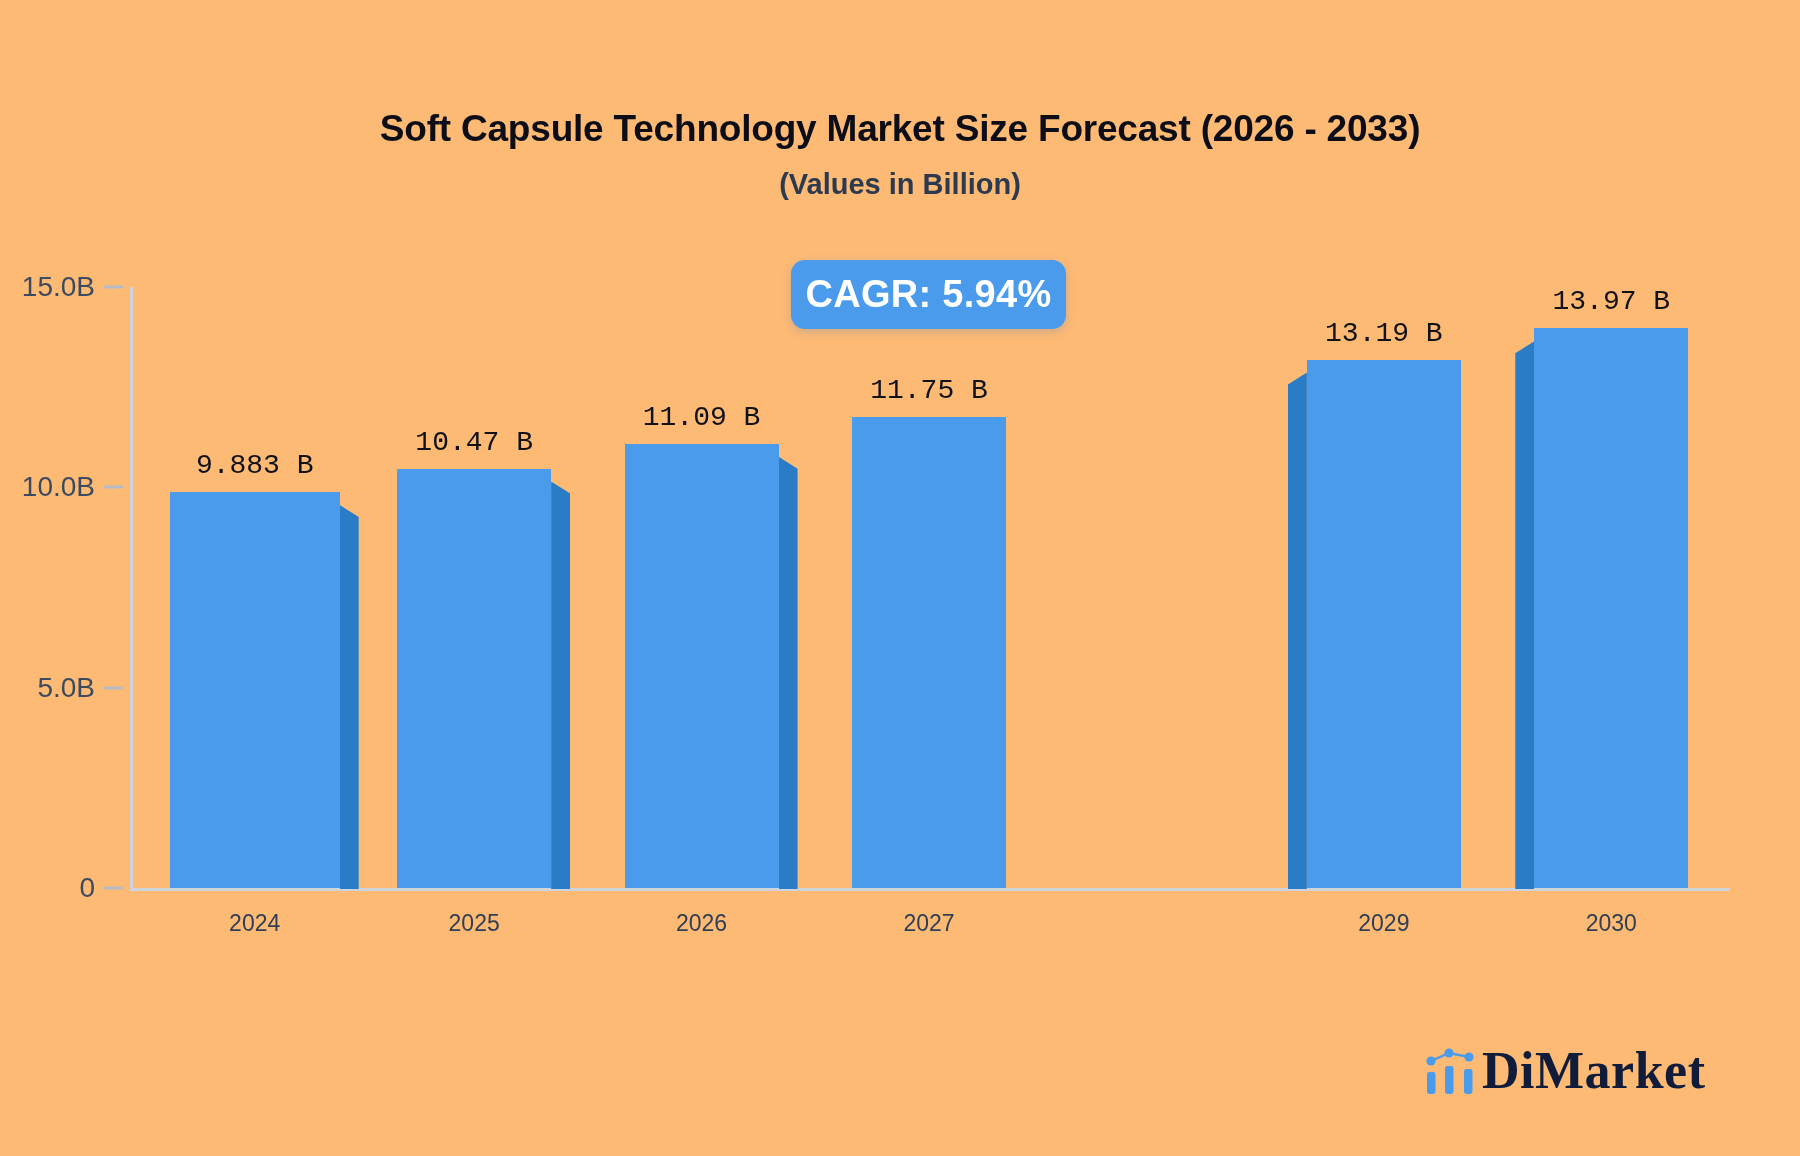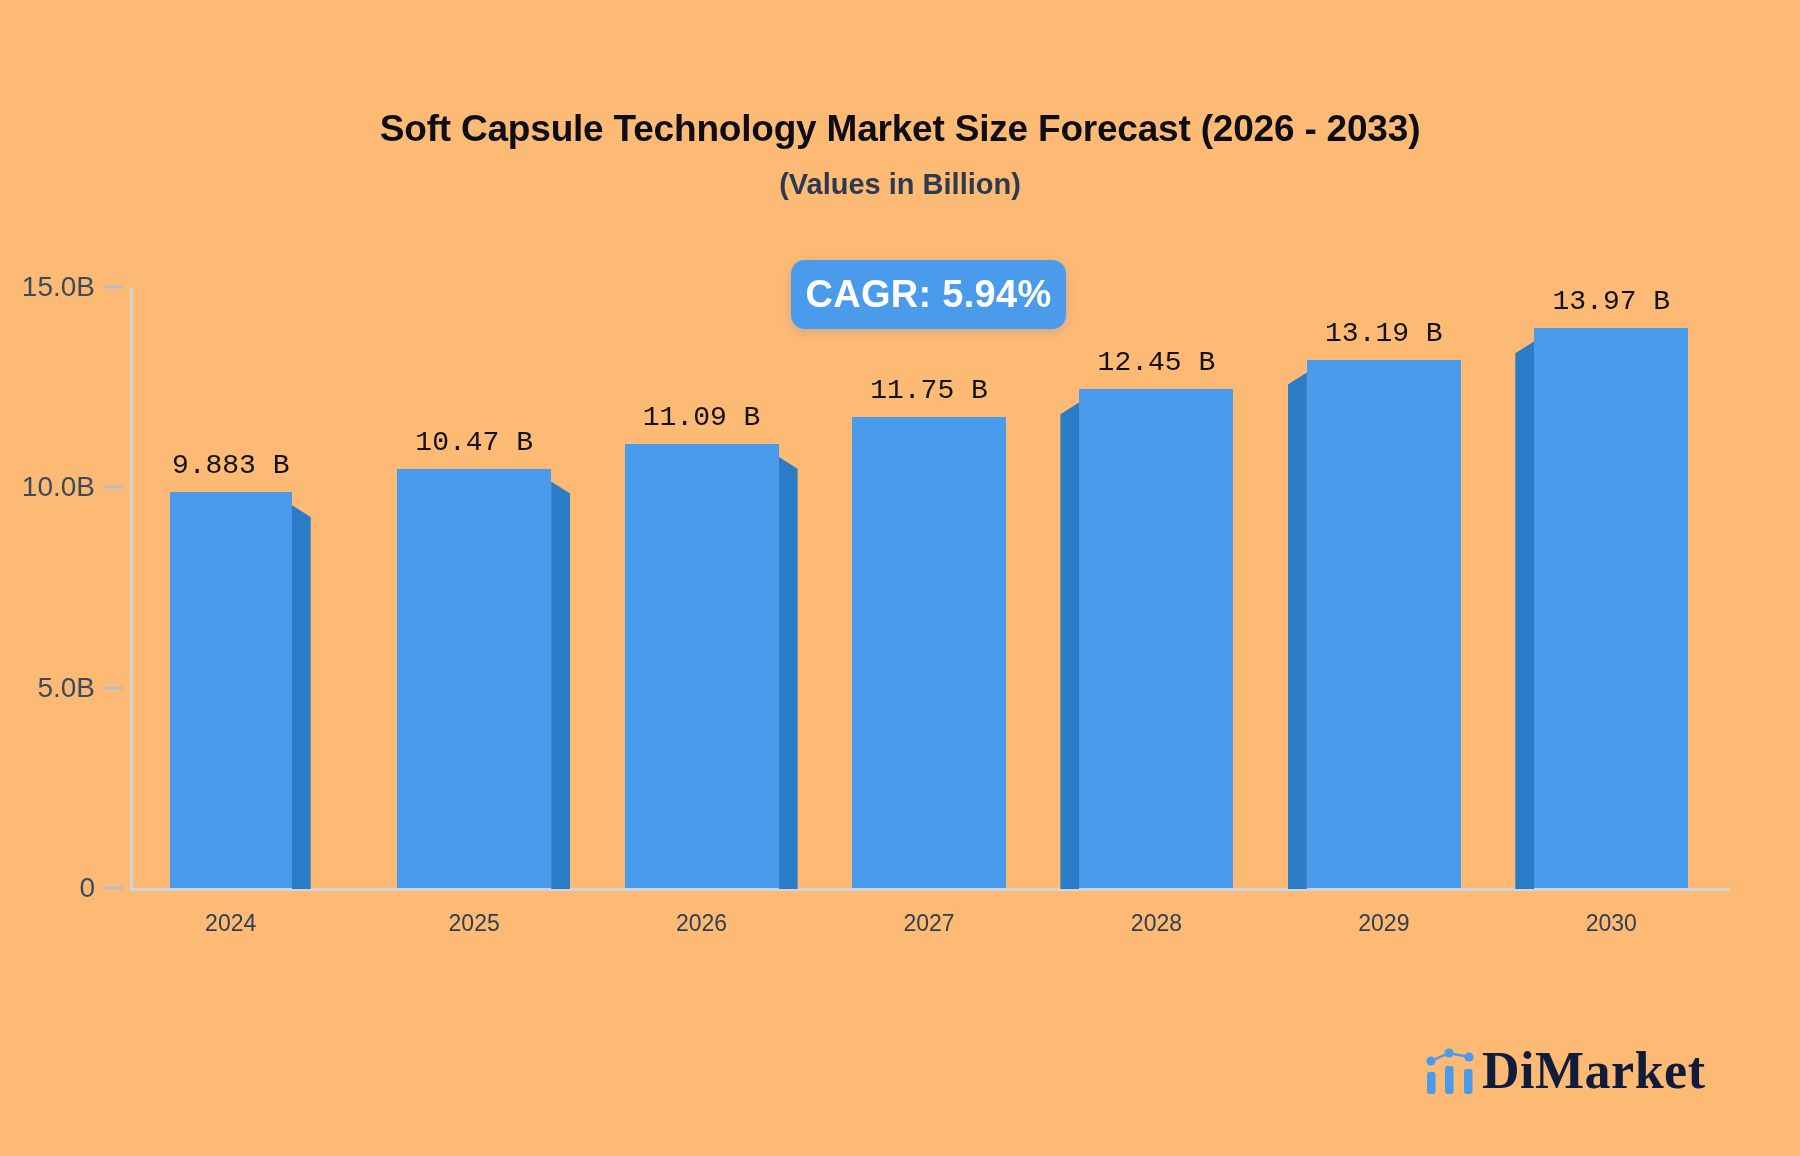--- a/index.html
+++ b/index.html
@@ -127,21 +127,21 @@
         <div class="ytick-label" style="top: 0px; width: 95px;">10.0B</div>
         <div class="ytick-dash" style="top: 0px;"></div>
       </div>
       <div class="ytick-wrap" style="top: 287px;">
         <div class="ytick-label" style="top: 0px; width: 95px;">15.0B</div>
         <div class="ytick-dash" style="top: 0px;"></div>
       </div>
     </div>
 
   <div id="plot" style="left: 133px; top: 287px; width: 1592px; height: 601px;">
-      <div class="bar-group" style="left: 36.7143px; width: 122px; height: 395.979px;">
+      <div class="bar-group" style="left: 36.7143px; width: 170px; height: 395.979px;">
         <div class="bar-front" style="background: rgb(74, 155, 235);"></div>
         <div class="bar-side right" style="background: rgb(42, 124, 199); height: 383.979px; clip-path: polygon(0px 0px, 100% 12px, 100% 100%, 0px 100%);"></div>
         <div class="bar-label" style="top: -42px;">9.883 B</div>
         <div class="xtick-label">2024</div>
       </div>
       <div class="bar-group" style="left: 264.143px; width: 154px; height: 419.498px;">
         <div class="bar-front" style="background: rgb(74, 155, 235);"></div>
         <div class="bar-side right" style="background: rgb(42, 124, 199); height: 407.498px; clip-path: polygon(0px 0px, 100% 12px, 100% 100%, 0px 100%);"></div>
         <div class="bar-label" style="top: -42px;">10.47 B</div>
         <div class="xtick-label">2025</div>
@@ -149,26 +149,20 @@
       <div class="bar-group" style="left: 491.571px; width: 154px; height: 444.339px;">
         <div class="bar-front" style="background: rgb(74, 155, 235);"></div>
         <div class="bar-side right" style="background: rgb(42, 124, 199); height: 432.339px; clip-path: polygon(0px 0px, 100% 12px, 100% 100%, 0px 100%);"></div>
         <div class="bar-label" style="top: -42px;">11.09 B</div>
         <div class="xtick-label">2026</div>
       </div>
       <div class="bar-group" style="left: 719px; width: 154px; height: 470.783px;">
         <div class="bar-front" style="background: rgb(74, 155, 235);"></div>
         <div class="bar-label" style="top: -42px;">11.75 B</div>
         <div class="xtick-label">2027</div>
-      </div>
-      <div class="bar-group" style="left: 946.429px; width: 154px; height: 498.83px;">
-        <div class="bar-front" style="background: rgb(74, 155, 235);"></div>
-        <div class="bar-side left" style="background: rgb(42, 124, 199); height: 486.83px; clip-path: polygon(0px 12px, 100% 0px, 100% 100%, 0px 100%);"></div>
-        <div class="bar-label" style="top: -42px;">12.45 B</div>
-        <div class="xtick-label">2028</div>
       </div>
       <div class="bar-group" style="left: 1173.86px; width: 154px; height: 528.479px;">
         <div class="bar-front" style="background: rgb(74, 155, 235);"></div>
         <div class="bar-side left" style="background: rgb(42, 124, 199); height: 516.479px; clip-path: polygon(0px 12px, 100% 0px, 100% 100%, 0px 100%);"></div>
         <div class="bar-label" style="top: -42px;">13.19 B</div>
         <div class="xtick-label">2029</div>
       </div>
       <div class="bar-group" style="left: 1401.29px; width: 154px; height: 559.731px;">
         <div class="bar-front" style="background: rgb(74, 155, 235);"></div>
         <div class="bar-side left" style="background: rgb(42, 124, 199); height: 547.731px; clip-path: polygon(0px 12px, 100% 0px, 100% 100%, 0px 100%);"></div>

